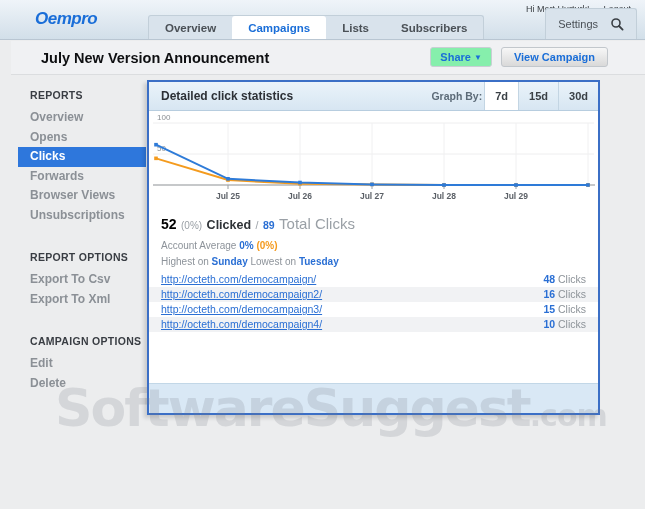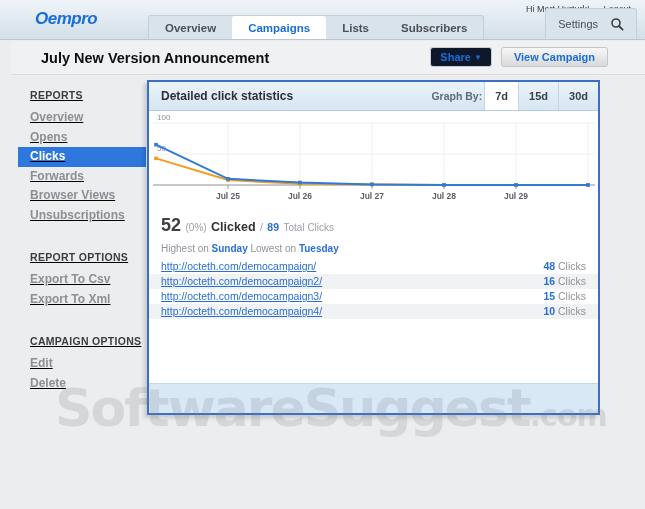--- a/index.html
+++ b/index.html
@@ -49,25 +49,25 @@
   }
   .page-title {
     position:absolute; left:30px; top:0; line-height:34px;
     font-size:14.5px; font-weight:bold; color:#0e0f11;
   }
   .title-actions {
     position:absolute; right:48px; top:6px; display:flex; gap:9px;
   }
   .btn { font-size:11px; font-weight:bold; color:#1a6ed8;
     border-radius:3px; padding:3px 9px; cursor:pointer; }
-  .btn-share { background:#0f172a; border:1px solid #c9ced4; }
+  .btn-share { background:#86efac; border:1px solid #c9ced4; }
   .btn-share .caret { font-size:8px; vertical-align:1px; }
   .btn-view { background:linear-gradient(#f7f7f7,#d9d9d9); border:1px solid #c2c7cc; padding:3px 12px; }
   
-  .sidebar { position:absolute; left:0; top:75px; width:146px;text-decoration:underline; }
+  .sidebar { position:absolute; left:0; top:75px; width:146px; }
   .side-section-title {
     margin:14px 0 7px 30px; font-size:10.5px; font-weight:bold;
     color:#393d43; letter-spacing:0.3px;
   }
   .side-section + .side-section .side-section-title { margin-top:26px; }
   .side-item {
     padding:3px 0 3px 30px; font-size:12px; font-weight:bold;
     color:#8b9096; cursor:pointer; line-height:13.5px;
   }
   .side-item.active {
@@ -92,26 +92,26 @@
     font-size:11px; font-weight:bold; color:#3a4046;
     border-left:1px solid #c3d5e3; cursor:pointer;
   }
   .range-btn.active { background:#fff; }
   
   .chart { height:96px; position:relative; }
   .chart svg { position:absolute; left:0; top:0; }
   
   .stats { padding:8px 12px 0; }
   .stats-line1 { margin-bottom:7px; }
-  .stats-line1 .big { font-size:18px; font-weight:bold; color:#404040; }
+  .stats-line1 .big { font-size:14px; font-weight:bold; color:#000000; }
   .stats-line1 .pct { font-size:10px; color:#9aa0a6; }
   .stats-line1 .clicked { font-size:12.5px; font-weight:bold; color:#2f3337; }
   .stats-line1 .slash { font-size:10.5px; color:#9aa0a6; }
   .stats-line1 .total { font-size:10.5px; font-weight:bold; color:#2a6fd4; }
-  .stats-line1 .total-label { font-size:10px; color:#9aa0a6; }
+  .stats-line1 .total-label { font-size:15px; color:#9aa0a6; }
   .stats-line2, .stats-line3 { font-size:10px; color:#8d939a; margin-bottom:5px; }
   .stats .blue { color:#2a6fd4; font-weight:bold; }
   .stats .orange { color:#f49a1e; font-weight:bold; }
   
   .tab-strip {
     margin-top:10px; height:27px; background:#d9e7f3;
     border-top:1px solid #bdd2e2; border-bottom:1px solid #a8bccb;
     padding-left:10px; display:flex; align-items:flex-end;
   }
   .ptab { font-size:11px; font-weight:bold; color:#8d9aa8;
@@ -257,20 +257,25 @@
 
   <div class="stats">
     <div class="stats-line1">
       <span class="big">52</span>
       <span class="pct">(0%)</span>
       <span class="clicked">Clicked</span>
       <span class="slash">/</span>
       <span class="total">89</span>
       <span class="total-label">Total Clicks</span>
     </div>
+    <div class="stats-line2">
+      <span>Account Average</span>
+      <span class="blue">0%</span>
+      <span class="orange">(0%)</span>
+    </div>
     <div class="stats-line3">
       <span>Highest on</span>
       <span class="blue">Sunday</span>
       <span>Lowest on</span>
       <span class="blue">Tuesday</span>
     </div>
   </div>
 
 
   <div>

